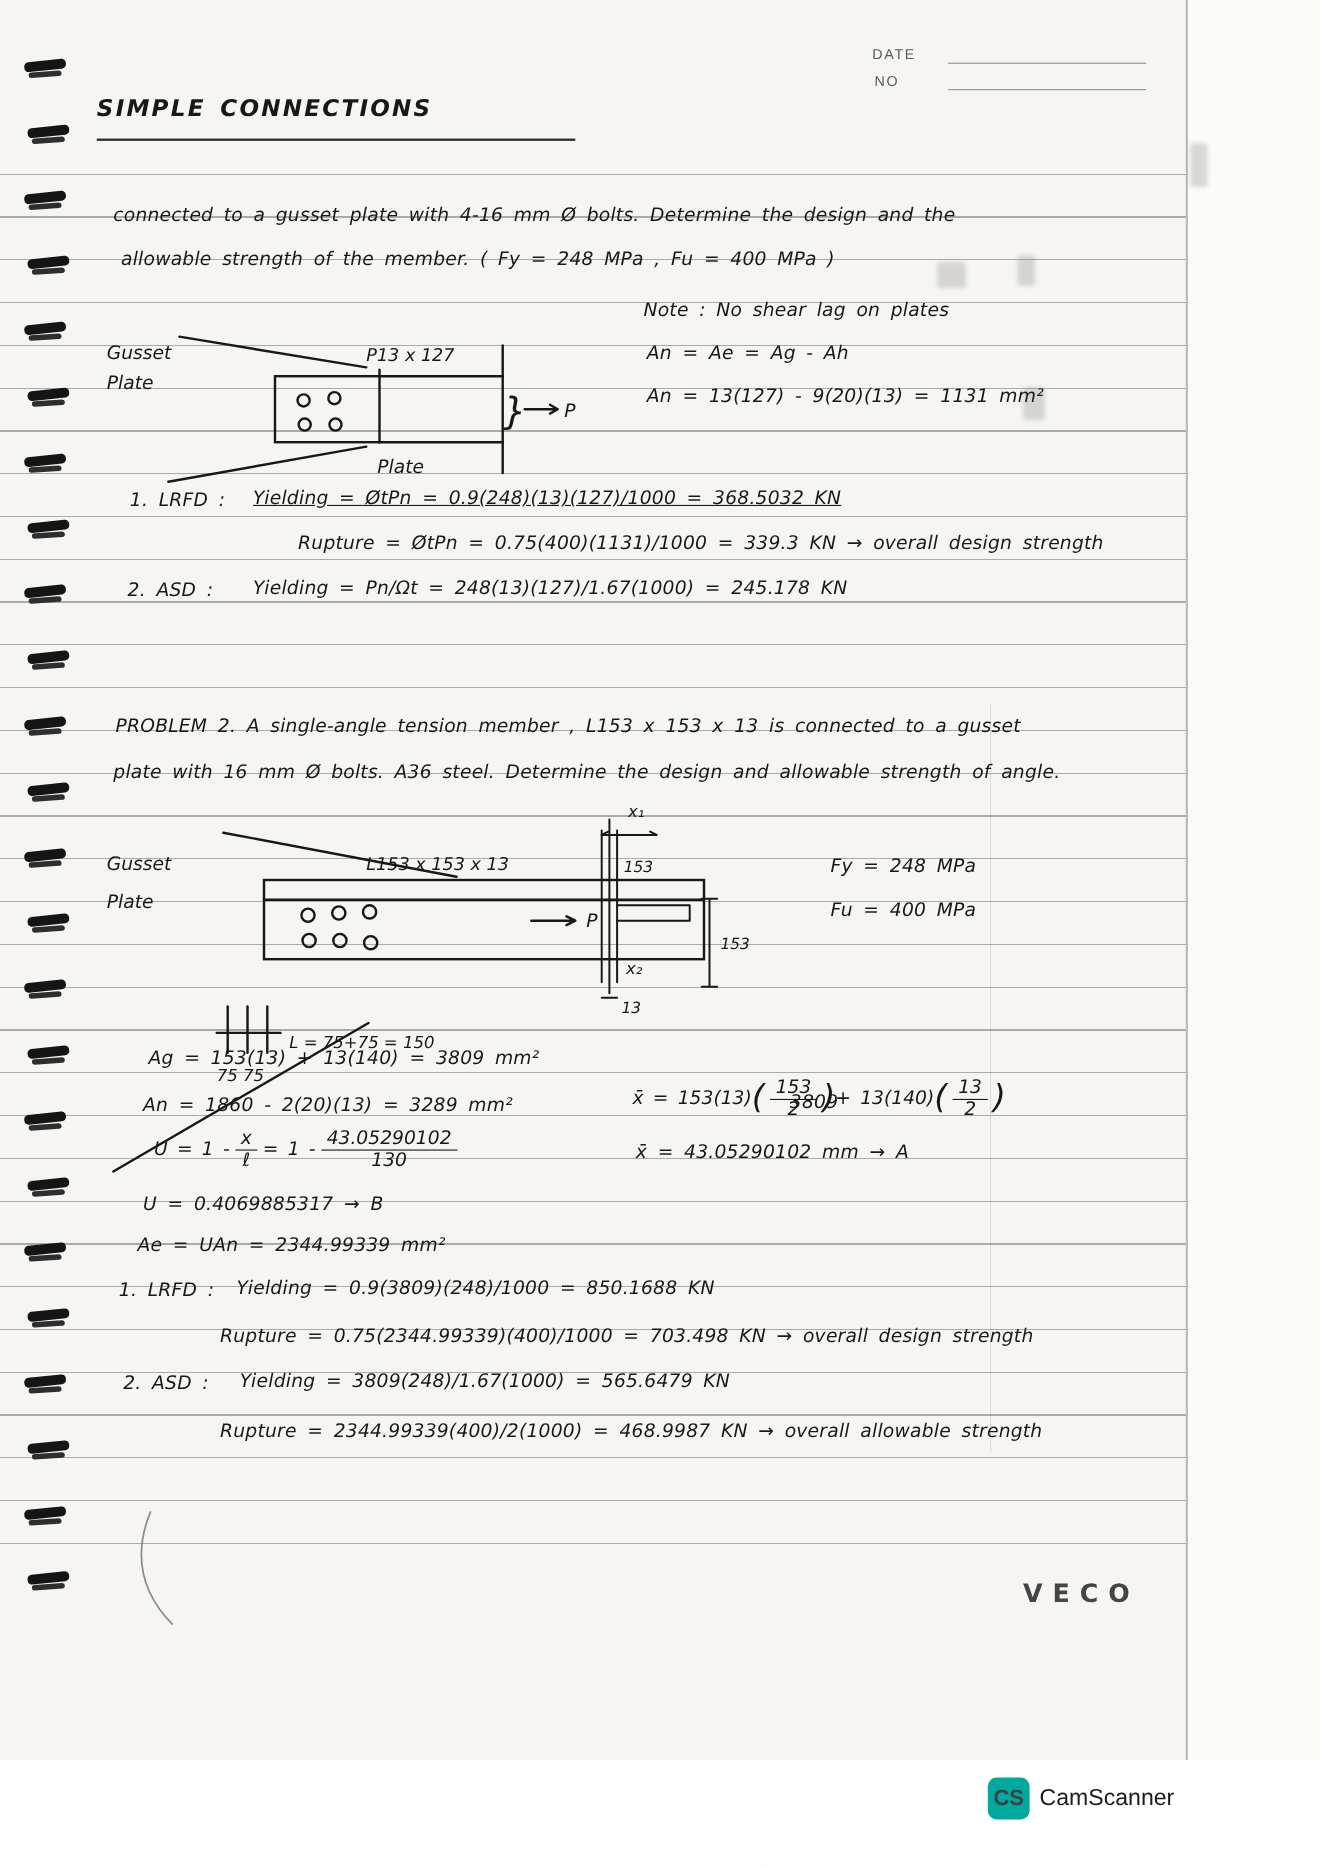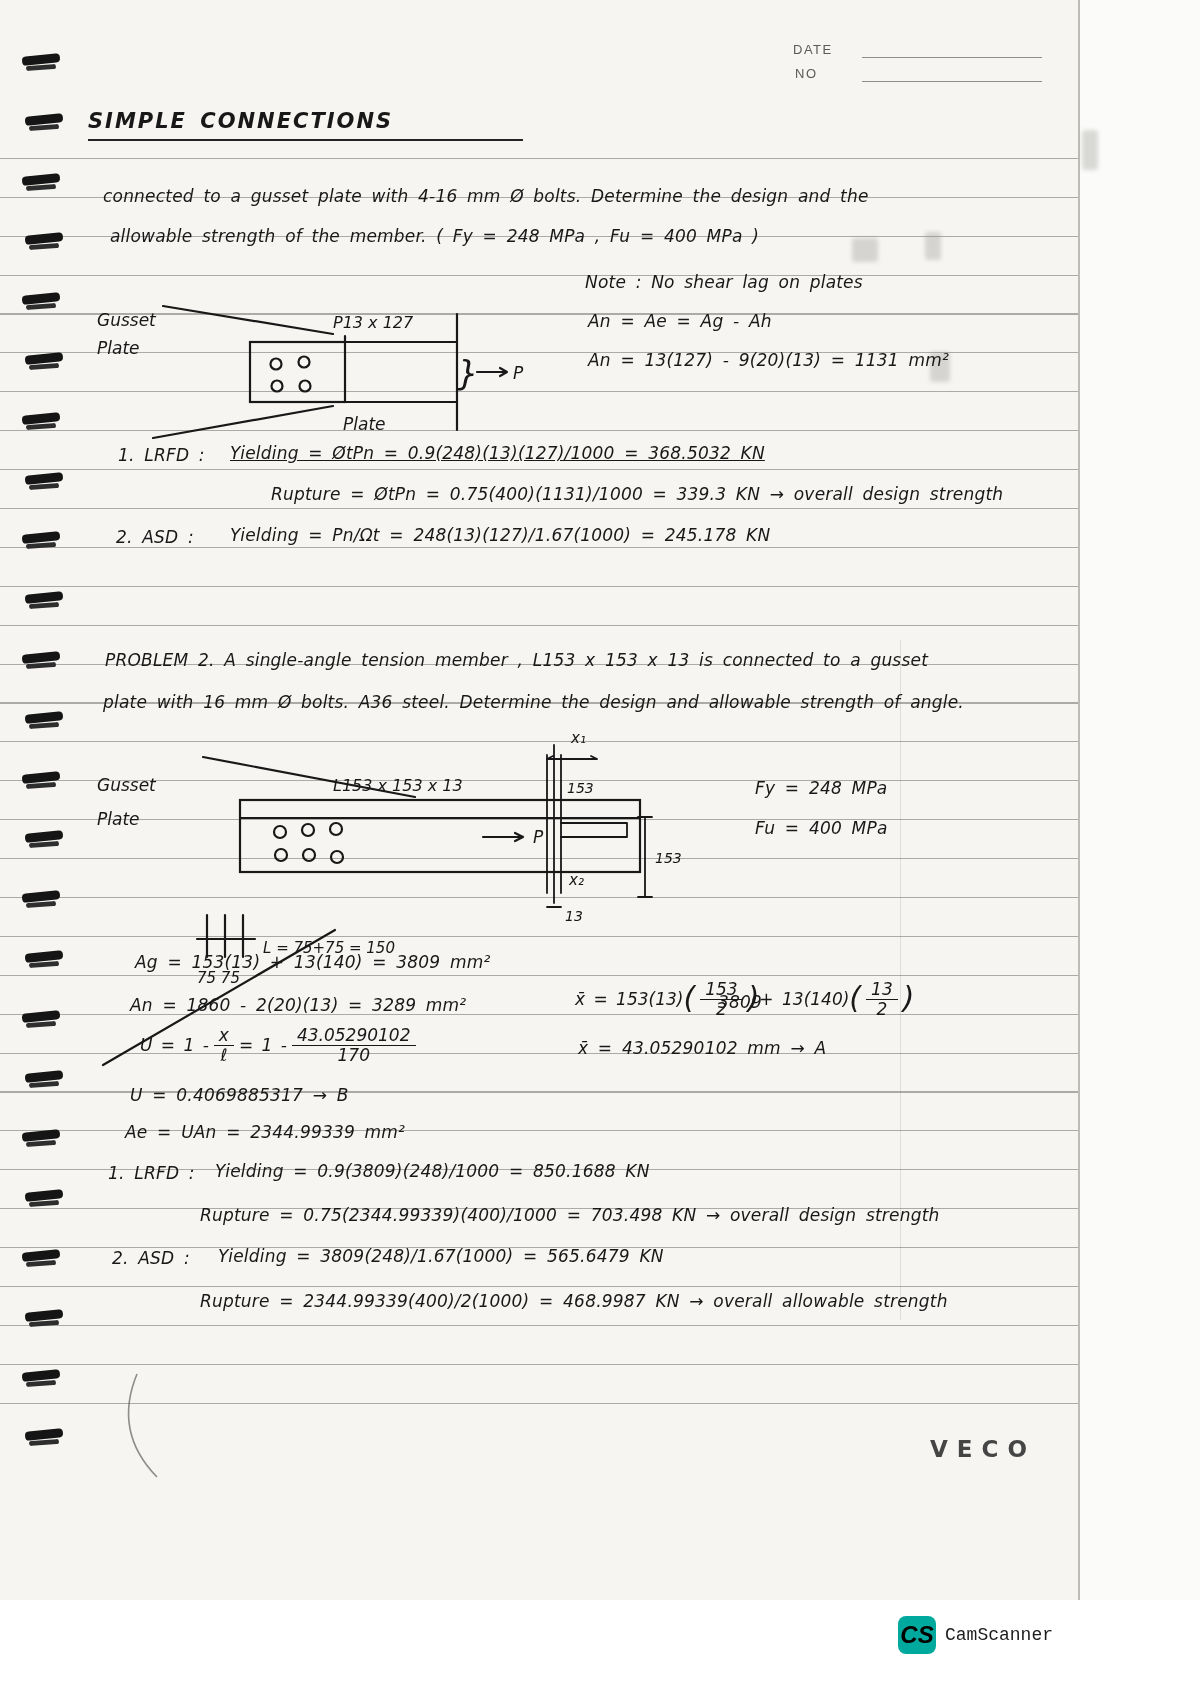--- a/index.html
+++ b/index.html
@@ -19,39 +19,39 @@
   .spiral::after{content:"";position:absolute;left:6px;top:10px;width:30px;height:5px;background:#2e2e2e;
     border-radius:3px;transform:rotate(-4deg);}
   
   .printed{position:absolute;font-family:"Liberation Sans",sans-serif;color:#5a5a58;
     font-size:13px;letter-spacing:1.5px;}
   .hline{position:absolute;height:1px;background:#8f8f8b;}
   
   .hw{position:absolute;font-family:"DejaVu Sans",sans-serif;font-style:italic;color:#181818;
       font-size:17px;letter-spacing:.2px;word-spacing:4px;white-space:nowrap;}
   .hw.big{font-size:21px;font-weight:bold;letter-spacing:2px;}
-  .title-wrap{position:absolute;left:88px;top:109px;width:435px;border-bottom:2.5px solid #242424;
-      padding-bottom:6px;}
+  .title-wrap{position:absolute;left:88px;top:86px;width:435px;border-bottom:2.5px solid #242424;
+      padding-bottom:16px;}
   .title-wrap .hw{position:static;}
   .eqrow{position:absolute;display:flex;align-items:center;font-family:"DejaVu Sans",sans-serif;
       font-style:italic;font-size:17px;color:#181818;white-space:nowrap;word-spacing:3px;}
   .frac{display:inline-block;text-align:center;line-height:1.1;margin:0 5px;vertical-align:middle;}
   .frac .num{display:block;border-bottom:1.6px solid #181818;padding:0 5px;}
   .frac .den{display:block;}
   .bigp{font-size:30px;font-weight:300;transform:translateY(-2px);}
   .smudge{position:absolute;background:#8a8a85;opacity:.3;filter:blur(2px);border-radius:3px;}
   .fold{position:absolute;width:1px;background:rgba(60,60,55,.12);}
   svg text{font-family:"DejaVu Sans",sans-serif;font-style:italic;fill:#181818;}
   
   .veco{position:absolute;left:930px;top:1436px;font-family:"DejaVu Sans",sans-serif;
     font-weight:bold;font-size:23px;letter-spacing:9px;color:#454545;}
   .camscanner{position:absolute;left:898px;top:1616px;display:flex;align-items:center;gap:9px;}
   .cs-icon{width:38px;height:38px;border-radius:8px;display:flex;align-items:center;justify-content:center;
-    color:#000000;font-family:"Liberation Sans",sans-serif;font-weight:bold;font-size:24px;font-style:italic;}
-  .cs-name{font-family:Liberation Mono, monospace;font-size:18px;color:#1c1c1c;}
+    color:#404040;font-family:"Liberation Sans",sans-serif;font-weight:bold;font-size:20px;}
+  .cs-name{font-family:Liberation Sans, sans-serif;font-size:21px;color:#1c1c1c;}
 </style>
 </head>
 <body>
 
 <div class="page">
   <div class="rules"></div>
   <div class="right-strip"></div>
   <div class="page-edge"></div>
   <div id="spirals">
       <div class="spiral" style="top: 55px; left: 20px;"></div>
@@ -193,21 +193,21 @@
   <div class="hw" style="left:718px;top:992px;">3809</div>
   <div class="eqrow" style="left:140px;top:1026px;">
     <span>U  =  1 -</span>
     <span class="frac">
         <span class="num">x</span>
         <span class="den">ℓ</span>
       </span>
     <span>=  1 -</span>
     <span class="frac">
         <span class="num">43.05290102</span>
-        <span class="den">170</span>
+        <span class="den">130</span>
       </span>
   </div>
   <div class="hw" style="left:578px;top:1038px;">x̄ = 43.05290102 mm → A</div>
   <div class="hw" style="left:130px;top:1085px;">U = 0.4069885317 → B</div>
   <div class="hw" style="left:125px;top:1122px;">Ae = UAn = 2344.99339 mm²</div>
 
   <div class="hw" style="left:108px;top:1163px;">1. LRFD :</div>
   <div class="hw" style="left:215px;top:1161px;">Yielding = 0.9(3809)(248)/1000 = 850.1688 KN</div>
   <div class="hw" style="left:200px;top:1205px;">Rupture = 0.75(2344.99339)(400)/1000 = 703.498 KN → overall design strength</div>
   <div class="hw" style="left:112px;top:1248px;">2. ASD :</div>

